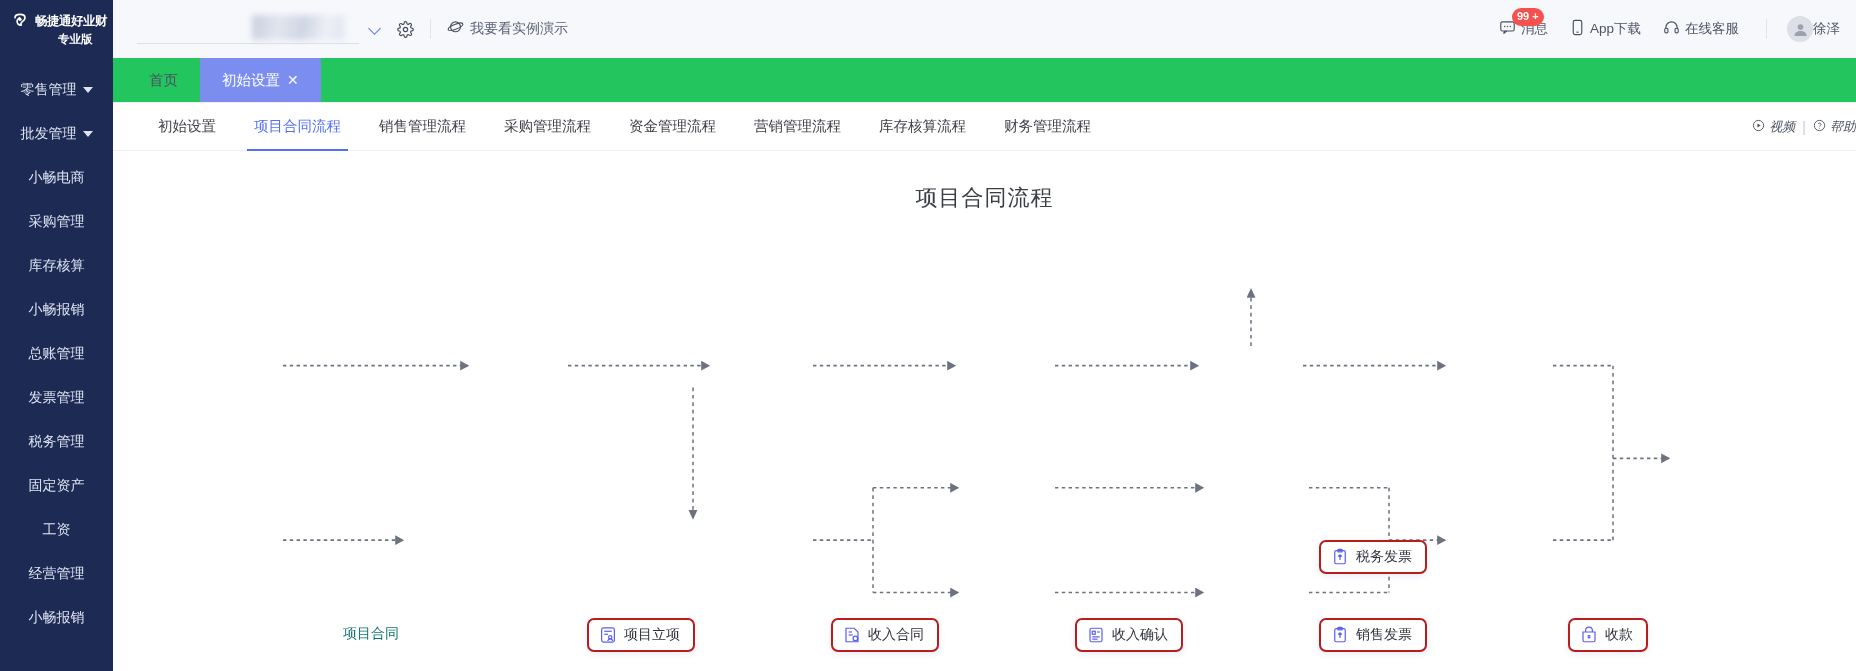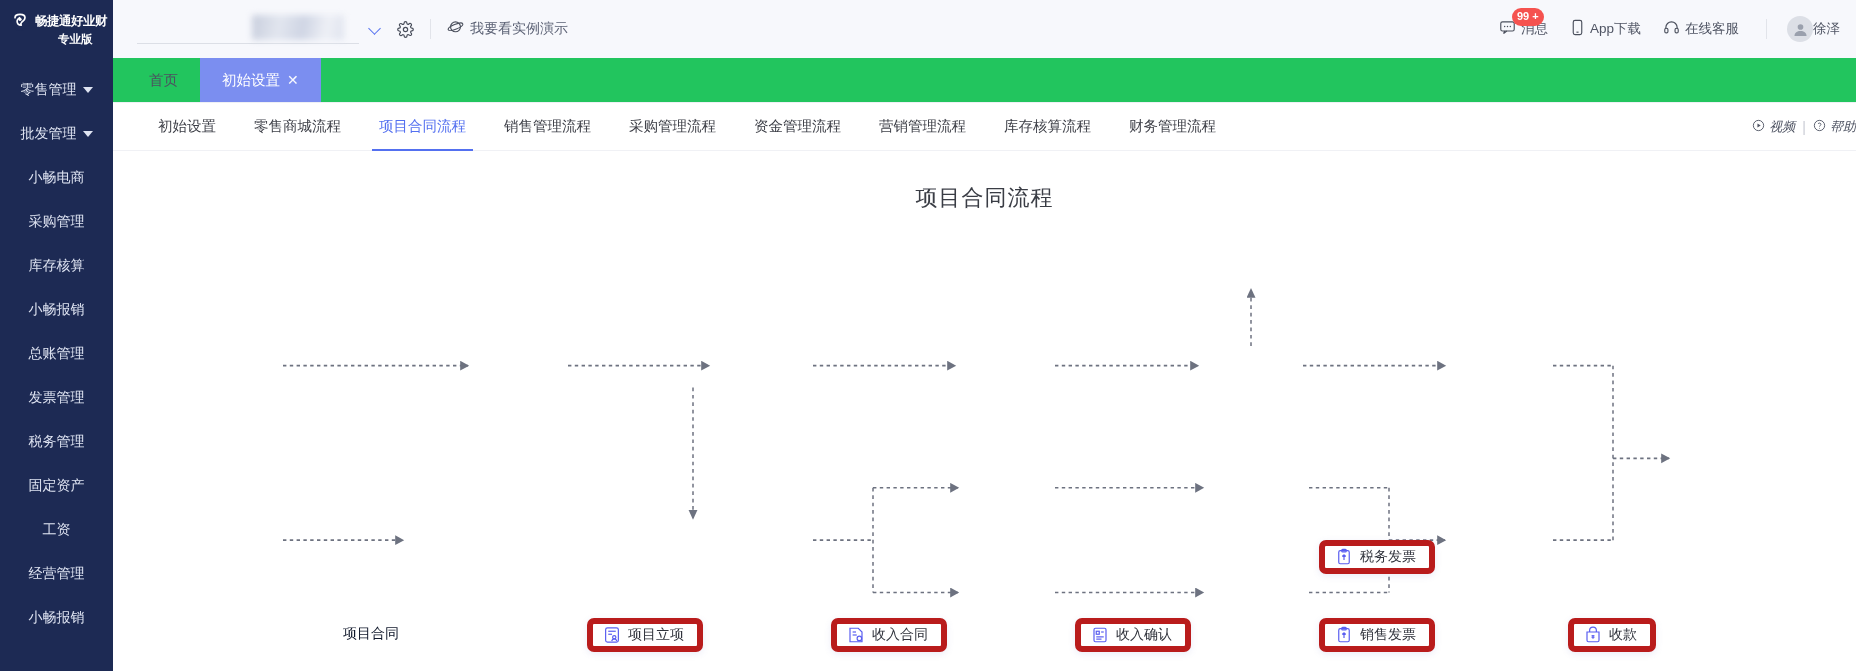--- a/index.html
+++ b/index.html
@@ -118,27 +118,27 @@
   .srsep { margin:0 7px; color:#c9ccd4; }
 
   .flow-title {
     text-align:center; font-size:22px; color:#3a3d45; font-weight:400;
     margin-top:32px; letter-spacing:1px;
   }
 
   
   .canvas { position:relative; flex:1; }
   .node {
-    position:absolute; height:34px; background:#fff; border:6px solid #b91c1c;
+    position:absolute; height:34px; background:#fff; border:2px solid #b91c1c;
     border-radius:7px; display:flex; align-items:center; gap:7px;
     padding:0 13px 0 10px; font-size:14px; color:#30333c; white-space:nowrap;
     box-shadow:0 2px 7px rgba(98,110,190,0.13); cursor:pointer;
   }
   .node .ic { display:flex; align-items:center; flex:0 0 auto; }
-  .rowlabel { position:absolute; font-size:14px; color:#0f172a; white-space:nowrap; }
+  .rowlabel { position:absolute; font-size:14px; color:#0f766e; white-space:nowrap; }
   .canvas svg.edges { position:absolute; left:0; top:0; width:100%; height:100%; pointer-events:none; }
 </style>
 </head>
 <body>
 
 <div class="app">
 
   <aside class="sidebar">
     <div class="logo-box">
       <div class="logo-row">
@@ -277,23 +277,20 @@
         <span class="x">✕</span>
       </div>
     </div>
 
     <section class="content">
 
       <div class="subtabs">
         <div class="stab">
             <span>初始设置</span>
           </div>
-        <div class="stab">
-            <span>零售商城流程</span>
-          </div>
         <div class="stab active">
             <span>项目合同流程</span>
           </div>
         <div class="stab">
             <span>销售管理流程</span>
           </div>
         <div class="stab">
             <span>采购管理流程</span>
           </div>
         <div class="stab">

